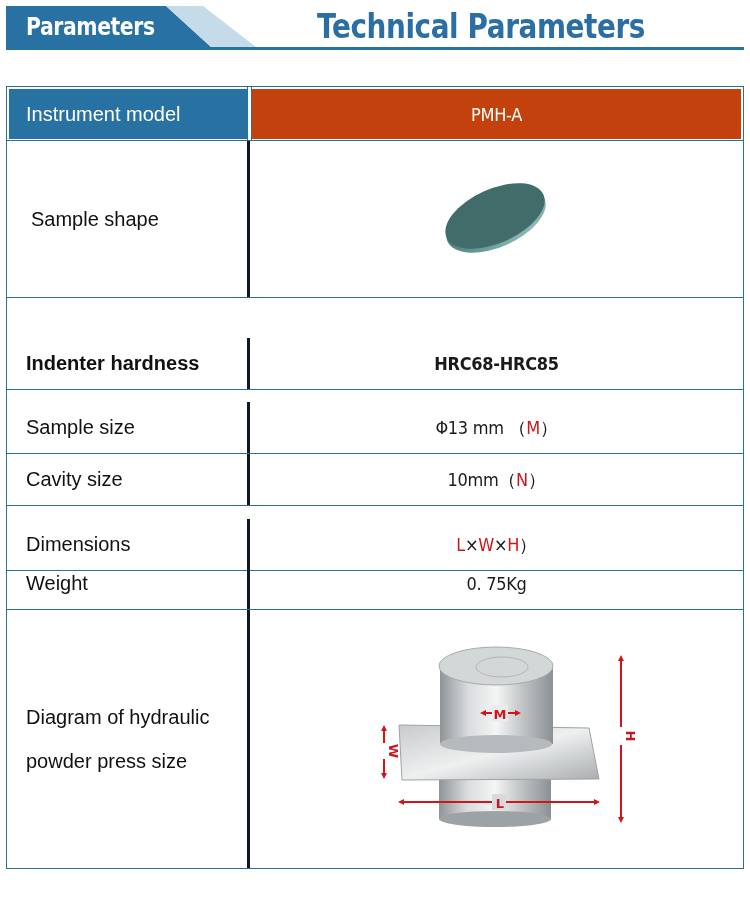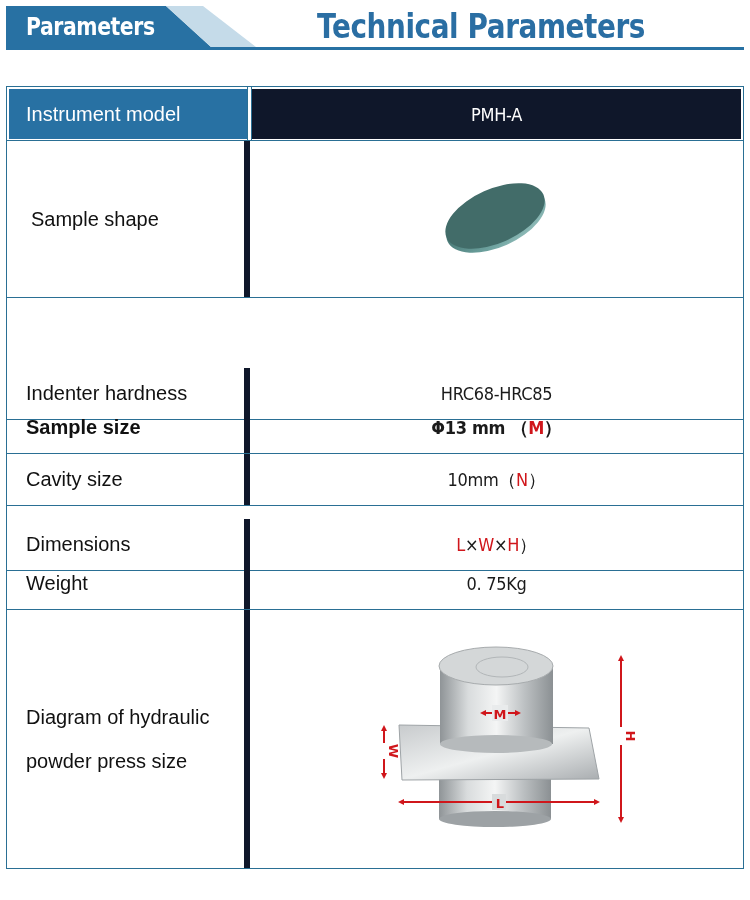--- a/index.html
+++ b/index.html
@@ -35,41 +35,41 @@
 
   
   .spec-table {
     position: absolute; left: 6px; top: 86px; width: 738px; height: 783px;
     border: 1px solid #2a6f94;
   }
   .row { position: absolute; left: 0; width: 736px; border-bottom: 1px solid #2a6f94; }
   .row.last { border-bottom: none; }
   .cell-label {
     position: absolute; left: 0; top: 0; bottom: 0; width: 243px;
-    border-right: 6px solid #0f172a;
+    border-right: 3px solid #0f172a;
     display: flex; align-items: center; padding-left: 19px;
     font-family: "Liberation Sans", sans-serif; font-size: 20px; color: #111111;
   }
   .cell-value {
     position: absolute; left: 243px; right: 0; top: 0; bottom: 0;
     display: flex; align-items: center; justify-content: center;
     font-family: "DejaVu Sans", sans-serif; font-size: 18px; color: #1a1a1a;
     transform-origin: center;
   }
   .cond { font-family: "DejaVu Sans Condensed", "DejaVu Sans", sans-serif; letter-spacing: -0.3px; }
   .red { color: #d0161b; }
 
   
   .row.header { top: 0; height: 54px; border-bottom: none; }
   .row.header .cell-label {
     left: 2px; top: 2px; bottom: 2px; width: 272px; background: #2871a3; color: #ffffff;
     border-right: none; padding-left: 17px; font-size: 20px;
   }
   .row.header .cell-value {
-    left: 245px; right: 2px; top: 2px; bottom: 2px; background: #0f172a; color: #ffffff;
+    left: 245px; right: 2px; top: 2px; bottom: 2px; background: #c2410c; color: #ffffff;
     font-size: 18px;
   }
   .row.header .hdr-sep {
     position: absolute; left: 240px; top: 0; bottom: 0; width: 5px; background: #ffffff;
     border-left: 1px solid #2a6f94; border-right: 1px solid #2a6f94;
   }
   .row.header-bottom { top: 53px; height: 1px; border-bottom: 1px solid #2a6f94; }
 
   .label-stack { display: flex; flex-direction: column; gap: 20px; line-height: 24px; }
 
@@ -112,26 +112,26 @@
     <div class="cell-label" style="padding-left:24px;">Sample shape</div>
     <div class="cell-value">
       <div class="disc-wrap">
         <div class="disc-edge"></div>
         <div class="disc-face"></div>
       </div>
     </div>
   </div>
 
 
-  <div class="row" style="top:281px;height:52px;">
+  <div class="row" style="top:251px;height:52px;font-weight:bold;">
     <div class="cell-label">Indenter hardness</div>
     <div class="cell-value cond">HRC68-HRC85</div>
   </div>
 
-  <div class="row" style="top:315px;height:52px;font-weight:bold;">
+  <div class="row" style="top:315px;height:52px;">
     <div class="cell-label">Sample size</div>
     <div class="cell-value cond">
       <span>Φ13 mm （</span>
         <span class="red">M</span>
         <span>）</span>
     </div>
   </div>
 
   <div class="row" style="top:367px;height:52px;">
     <div class="cell-label">Cavity size</div>

